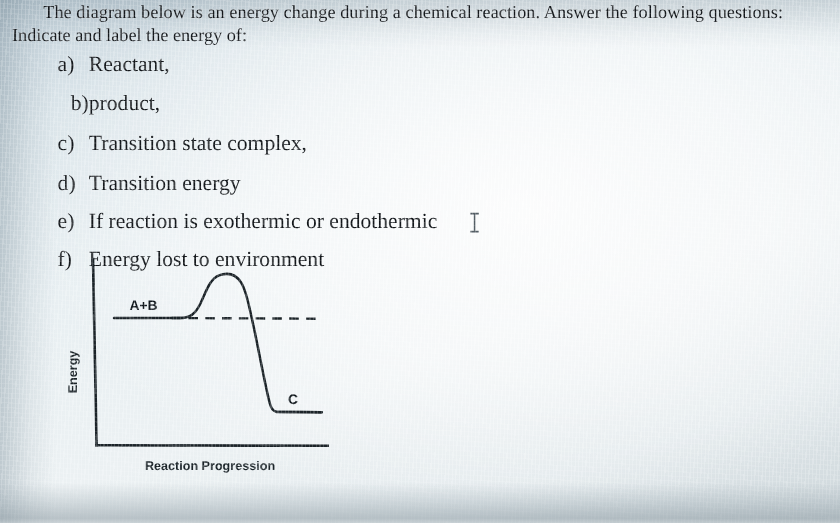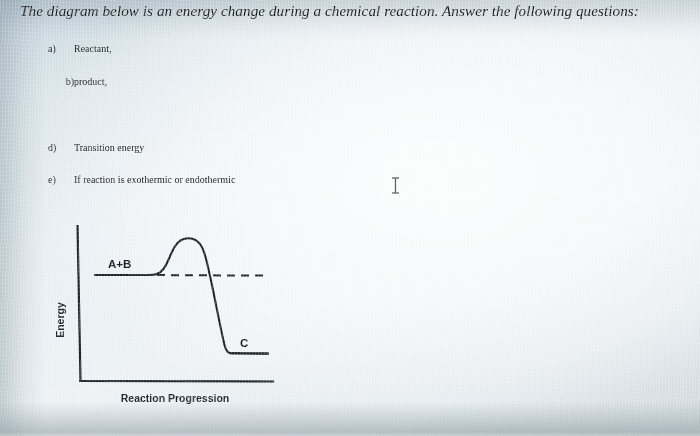--- a/index.html
+++ b/index.html
@@ -62,29 +62,29 @@
   
   .qtext {
     position: absolute;
     color: #14181c;
     font-family: "Liberation Serif", serif;
     font-size: 15.2px;
     line-height: 1.22;
     white-space: nowrap;
     text-shadow: 0 0 1px rgba(255,255,255,0.6);
   }
-  #prompt-line-1 { left: 20px;  top: 2px;  letter-spacing: .05px; font-style: italic; }
+  #prompt-line-1 { left: 36px;  top: 2px;  letter-spacing: .05px; }
   #prompt-line-2 { left: 10px;  top: 21px; }
 
   .listrow {
     position: absolute;
     left: 48px;
     color: #14181c;
     font-family: "Liberation Serif", serif;
-    font-size: 10px;
+    font-size: 18px;
     white-space: nowrap;
     text-shadow: 0 0 1px rgba(255,255,255,0.55);
   }
   .listrow .marker {
     display: inline-block;
     width: 26px;
   }
   #list-item-a { top: 43px; }
   #list-item-b { top: 76px; text-align: right; }
   #list-item-c { top: 109px; }
@@ -99,21 +99,21 @@
     top: 176px;
     width: 13px;
     height: 19px;
     pointer-events: none;
   }
 
   
   #energy-diagram {
     position: absolute;
     left: 44px;
-    top: 220px;
+    top: 210px;
     width: 260px;
     height: 200px;
   }
   #energy-diagram svg { display: block; }
 
   .axis-label {
     font-family: "Liberation Sans", sans-serif;
     font-weight: bold;
     font-size: 10.5px;
     fill: #1b2429;
@@ -148,38 +148,45 @@
 </head>
 <body>
 
 <div id="page">
 
   <div id="top-shade"></div>
   <div id="left-shade"></div>
 
   <div class="qtext" id="prompt-line-1">The diagram below is an energy change during a chemical reaction. Answer the following questions:</div>
 
+  <div class="qtext" id="prompt-line-2">Indicate and label the energy of:</div>
 
   <div class="listrow" id="list-item-a">
     <span class="marker">a)</span><span>Reactant,</span>
   </div>
 
   <div class="listrow" id="list-item-b">
     <span class="marker">b)</span><span>product,</span>
   </div>
 
+  <div class="listrow" id="list-item-c">
+    <span class="marker">c)</span><span>Transition state complex,</span>
+  </div>
 
   <div class="listrow" id="list-item-d">
     <span class="marker">d)</span><span>Transition energy</span>
   </div>
 
   <div class="listrow" id="list-item-e">
     <span class="marker">e)</span><span>If reaction is exothermic or endothermic</span>
   </div>
 
+  <div class="listrow" id="list-item-f">
+    <span class="marker">f)</span><span>Energy lost to environment</span>
+  </div>
 
   <div id="text-cursor">
     <svg width="13" height="19" viewBox="0 0 13 19">
       <g stroke="#555f66" stroke-width="1.3" fill="none" stroke-linecap="butt">
         <line x1="6.5" y1="2" x2="6.5" y2="17"></line>
         <line x1="3" y1="2" x2="10" y2="2"></line>
         <line x1="3" y1="17" x2="10" y2="17"></line>
       </g>
     </svg>
   </div>

